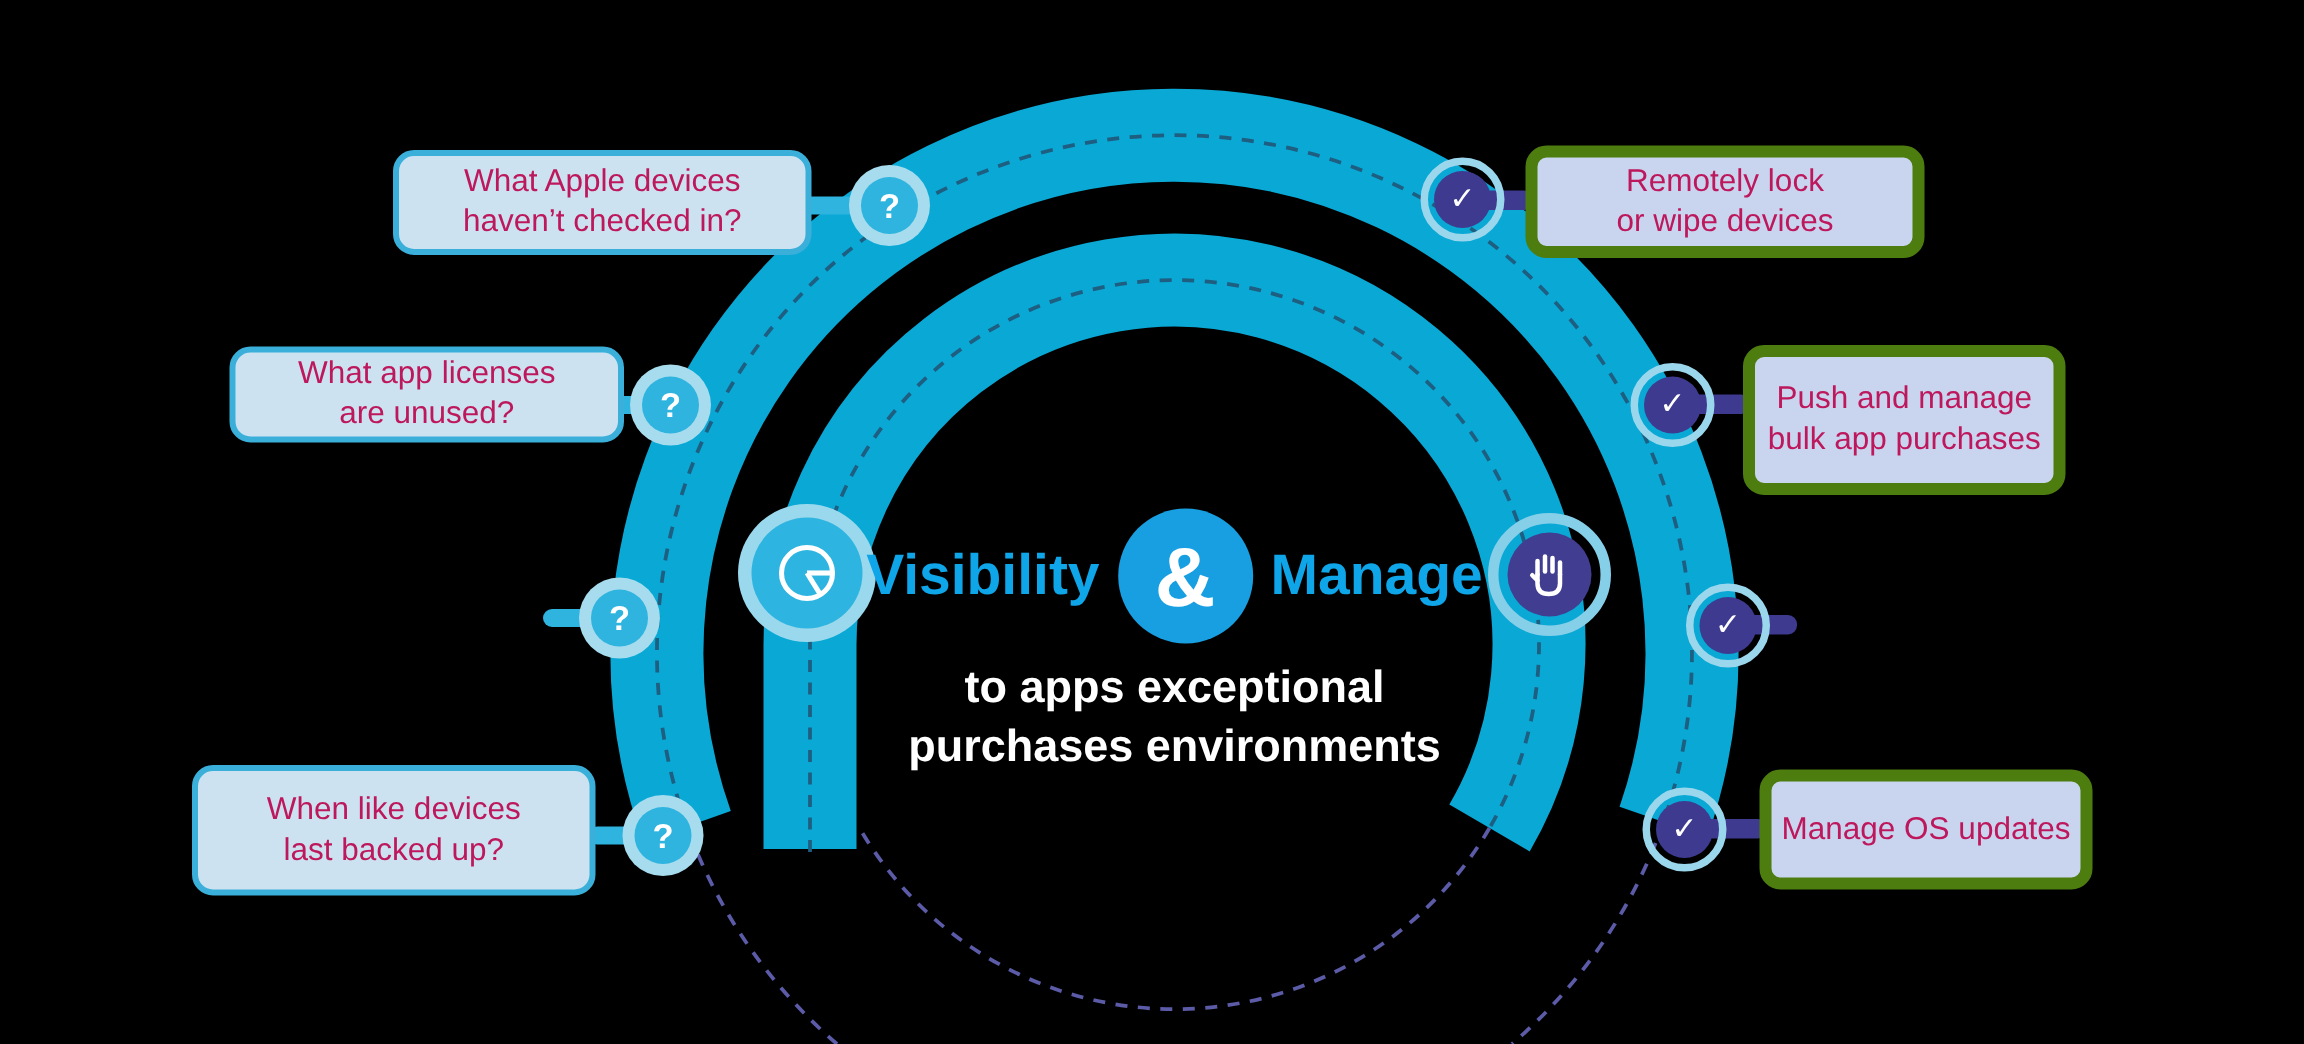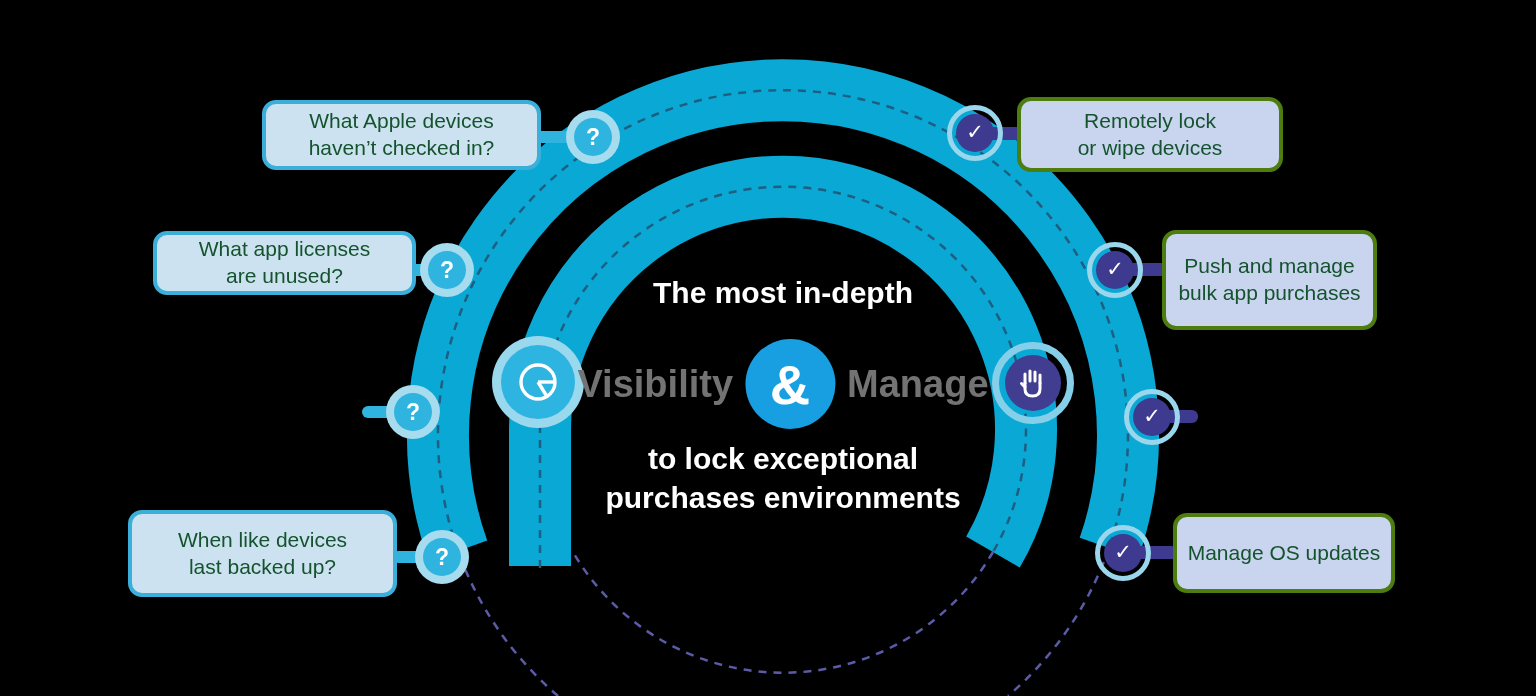--- a/index.html
+++ b/index.html
@@ -8,23 +8,23 @@
     font-family:"Liberation Sans","DejaVu Sans",sans-serif;
   }
   .stage svg.rings{position:absolute;left:0;top:0;pointer-events:none;}
 
   
   .callout{
     position:absolute;display:flex;align-items:center;justify-content:center;
     border-radius:14px;text-align:center;box-sizing:border-box;z-index:5;
   }
   .callout-left{background:#CCE2F0;border:4px solid #3AAFD9;}
-  .callout-right{background:#C9D4EF;border:4px solid #4d7c0f;}
+  .callout-right{background:#C9D4EF;border:8px solid #4d7c0f;}
   .callout-text{
-    white-space:pre-line;color:#14532d;font-size:21px;line-height:1.28;font-weight:500;
+    white-space:pre-line;color:#be185d;font-size:21px;line-height:1.28;font-weight:500;
   }
 
   
   .stem{position:absolute;z-index:4;border-radius:6px;}
   .stem-left{height:12px;background:#2FB3DF;}
   .stem-right{height:13px;background:#3E3A8F;}
 
   
   .halo-disk{position:absolute;border-radius:50%;background:#A6DCEE;z-index:5;}
   .halo-ring{position:absolute;border-radius:50%;border:5px solid #9AD7EC;background:transparent;box-sizing:border-box;z-index:5;}
@@ -43,21 +43,21 @@
   .hub-pie{width:74px;height:74px;background:#2EB4E0;}
   .hub-hand{width:56px;height:56px;background:#413D91;}
 
   
   .center-line{
     position:absolute;left:783px;transform:translateX(-50%);
     color:#fff;white-space:nowrap;z-index:7;text-align:center;
   }
   .h-reg{font-size:30px;font-weight:600;}
   .amp-row{display:flex;align-items:center;gap:12px;}
-  .amp-word{font-size:38px;font-weight:800;color:#737373;}
+  .amp-word{font-size:38px;font-weight:800;color:#0ea5e9;}
   .amp-circle{
     width:90px;height:90px;border-radius:50%;background:#189FE2;
     display:flex;align-items:center;justify-content:center;
     font-size:56px;font-weight:800;color:#fff;
   }
 </style>
 </head>
 <body>
 
 <div class="stage">
@@ -164,22 +164,21 @@
         <path d="M 10 18 L 10 9"></path>
         <path d="M 15 16 L 15 6"></path>
         <path d="M 20 16 L 20 7"></path>
         <path d="M 25 18 L 25 10"></path>
         <path d="M 10 18 L 10 24 Q 10 31 17.5 31 Q 25 31 25 24 L 25 18"></path>
         <path d="M 10 22 L 6.5 18.5"></path>
       </g>
     </svg>
   </div>
 
-  <div class="center-line h-reg" style="top:276px">The most in-depth</div>
   <div class="center-line amp-row" style="top:339px">
     <span class="amp-word">Visibility</span>
     <span class="amp-circle">&amp;</span>
     <span class="amp-word">Manage</span>
   </div>
-  <div class="center-line h-reg" style="top:442px">to lock exceptional</div>
+  <div class="center-line h-reg" style="top:442px">to apps exceptional</div>
   <div class="center-line h-reg" style="top:481px">purchases environments</div>
 
 </div>
 
 </body></html>

